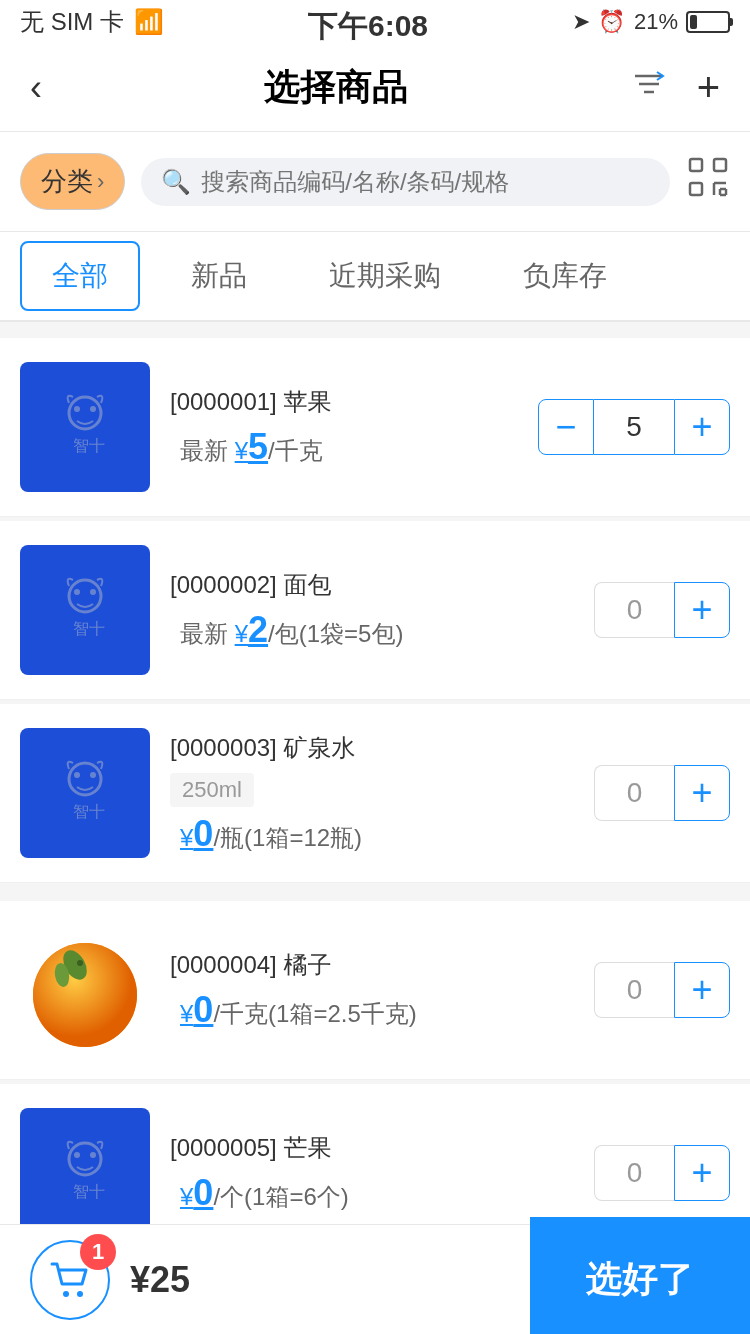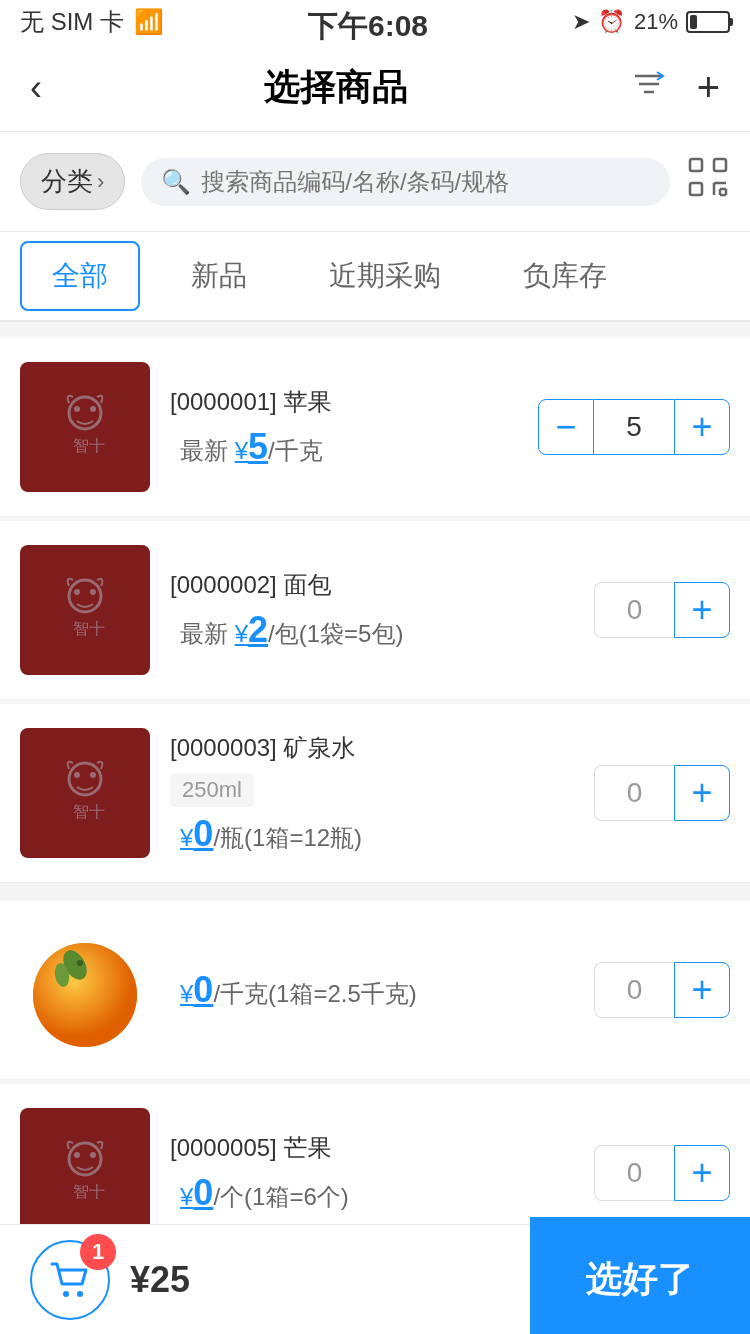--- a/index.html
+++ b/index.html
@@ -82,21 +82,21 @@
     }
     .category-btn {
       display: flex;
       align-items: center;
       gap: 4px;
       border: 1px solid #ccc;
       border-radius: 30px;
       padding: 10px 20px;
       font-size: 26px;
       color: #333;
-      background: #e5e5e5;
+      background: #fdba74;
       white-space: nowrap;
     }
     .search-box {
       flex: 1;
       display: flex;
       align-items: center;
       background: #f0f2f5;
       border-radius: 30px;
       padding: 10px 20px;
       gap: 10px;
@@ -145,21 +145,21 @@
       display: flex;
       align-items: center;
       padding: 24px 20px;
       margin-bottom: 2px;
       border-bottom: 1px solid #f0f0f0;
       min-height: 120px;
     }
     .product-thumb {
       width: 130px;
       height: 130px;
-      background: #7f1d1d;
+      background: #1d4ed8;
       border-radius: 8px;
       display: flex;
       align-items: center;
       justify-content: center;
       flex-shrink: 0;
       overflow: hidden;
     }
     .product-thumb.has-image {
       background: transparent;
     }
@@ -514,20 +514,21 @@
           <stop offset="0%" stop-color="#ffcc44"></stop>
           <stop offset="100%" stop-color="#e06000"></stop>
         </radialGradient>
         <circle cx="65" cy="70" r="52" fill="url(#og)"></circle>
         <ellipse cx="55" cy="40" rx="10" ry="16" fill="#5a8a30" transform="rotate(-30 55 40)"></ellipse>
         <ellipse cx="42" cy="50" rx="7" ry="12" fill="#6a9a3a" transform="rotate(-10 42 50)"></ellipse>
         <circle cx="60" cy="38" r="3" fill="#3a6020"></circle>
       </svg>
     </div>
     <div class="product-info">
+      <div class="product-name">[0000004] 橘子</div>
       <div class="product-price">
         <span style="color:#1890ff;text-decoration:underline;">¥</span><span class="price-num">0</span><span class="price-unit">/千克(1箱=2.5千克)</span>
       </div>
     </div>
     <div class="qty-plus-only">
       <input class="qty-zero-input" type="text" value="0" style="">
       <button class="qty-plus-btn">+</button>
     </div>
   </div>
 

